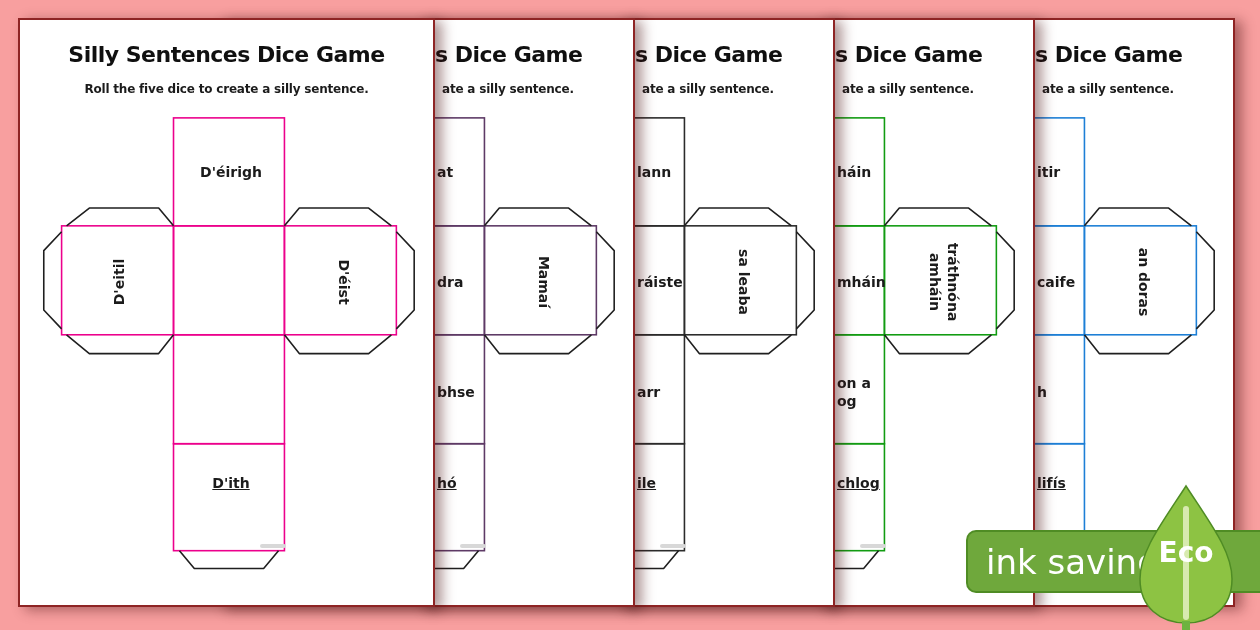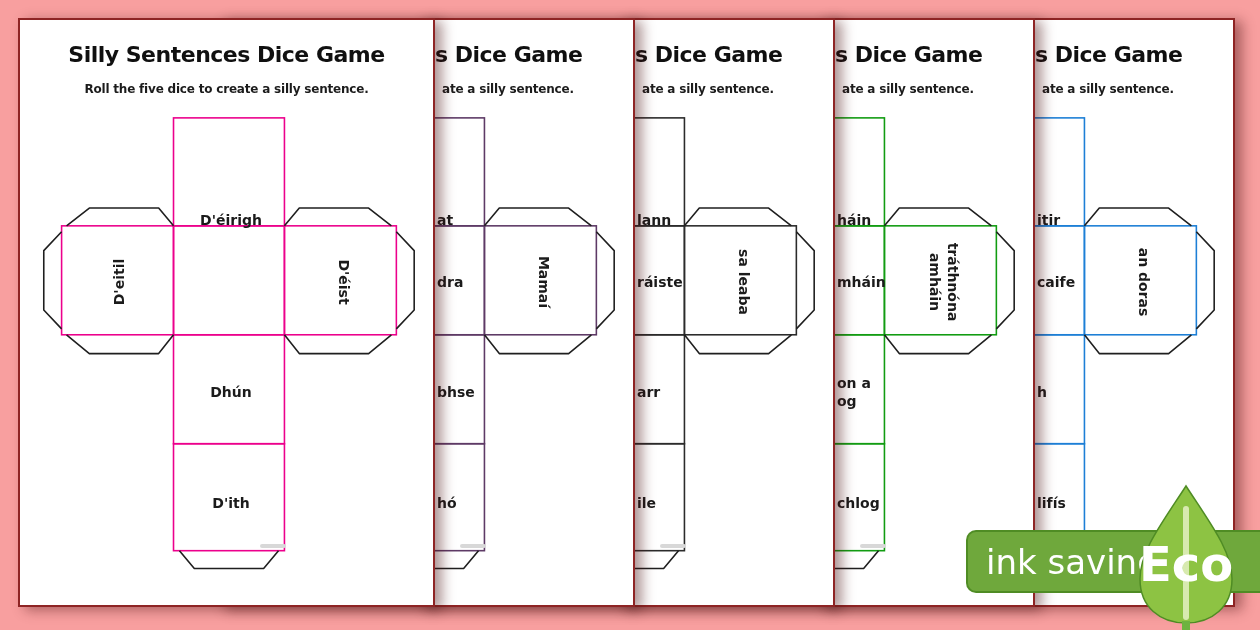--- a/index.html
+++ b/index.html
@@ -29,47 +29,47 @@
   .under .title{left:215px;right:auto;text-align:right;}
   .under .subtitle{left:222px;right:auto;text-align:left;}
 
   .net{position:absolute;left:0;top:0;width:413px;height:585px;color:var(--net,#333);}
 
   .face-lbl{
     position:absolute;display:flex;align-items:center;justify-content:center;
     font-size:14px;font-weight:700;color:#1b1b1b;text-align:center;
     white-space:pre-line;line-height:1.3;
   }
-  .f-top   {left:155px;top:98px;width:112px;height:109px;margin-top:48px;}
+  .f-top   {left:155px;top:98px;width:112px;height:109px;}
   .f-left  {left:42px;top:207px;width:113px;height:110px;transform:rotate(-90deg);}
   .f-center{left:155px;top:207px;width:112px;height:110px;}
   .f-right {left:267px;top:207px;width:113px;height:110px;transform:rotate(90deg);}
   .f-b1    {left:155px;top:317px;width:112px;height:110px;}
-  .f-b2    {left:155px;top:429px;width:112px;height:108px;}
+  .f-b2    {left:155px;top:409px;width:112px;height:108px;text-decoration:underline;}
   .under .f-top,.under .f-center,.under .f-b1,.under .f-b2{
     justify-content:flex-start;text-align:left;padding-left:62px;box-sizing:border-box;
   }
 
   .wm{position:absolute;left:240px;top:524px;width:26px;height:4px;background:#d8d8d8;border-radius:2px;}
 
   
   .badge-band{
     position:absolute;left:966px;top:530px;width:294px;height:63px;z-index:100;
     background:var(--badge_band,#6fa83c);
     border:2px solid var(--badge_band_border,#4f8c24);border-right:none;
     border-radius:10px 0 0 10px;box-sizing:border-box;
     display:flex;align-items:center;
   }
   .ink-saving{
     padding-left:18px;font-size:34px;font-weight:500;color:#ffffff;white-space:nowrap;
   }
   .leaf-svg{position:absolute;left:1130px;top:483px;width:112px;height:148px;z-index:101;}
   .eco-text{
     position:absolute;left:1130px;top:536px;width:112px;z-index:102;text-align:center;
-    font-size:48px;font-weight:700;color:#ffffff;
+    font-size:28px;font-weight:700;color:#ffffff;
   }
 </style>
 </head>
 <body>
 
 <div class="stage">
 
   <div class="page page-1" style="--net: #ec008c;">
     <div class="title">Silly Sentences Dice Game</div>
     <div class="subtitle">Roll the five dice to create a silly sentence.</div>
@@ -88,21 +88,20 @@
         <path d="M47 317 L70 336 L140 336 L155 317"></path>
         <path d="M267 207 L282 189 L352 189 L375 207"></path>
         <path d="M380 213 L398 232 L398 292 L380 311"></path>
         <path d="M267 317 L282 336 L352 336 L375 317"></path>
         <path d="M161 535 L176 553 L246 553 L261 535"></path>
       </g>
     </svg>
     <div class="face-lbl f-top">D'éirigh</div>
     <div class="face-lbl f-left">D'eitil</div>
     <div class="face-lbl f-right">D'éist</div>
-    <div class="face-lbl f-b1">Dhún</div>
     <div class="face-lbl f-b2">D'ith</div>
     <div class="wm"></div>
   </div>
 
   <div class="page page-2 under" style="--net: #5e3a66;">
     <div class="title">s Dice Game</div>
     <div class="subtitle">ate a silly sentence.</div>
     <svg class="net" viewBox="0 0 417 589">
       <g fill="none" stroke="currentColor" stroke-width="1.6">
         <rect x="155" y="98" width="112" height="109"></rect>

